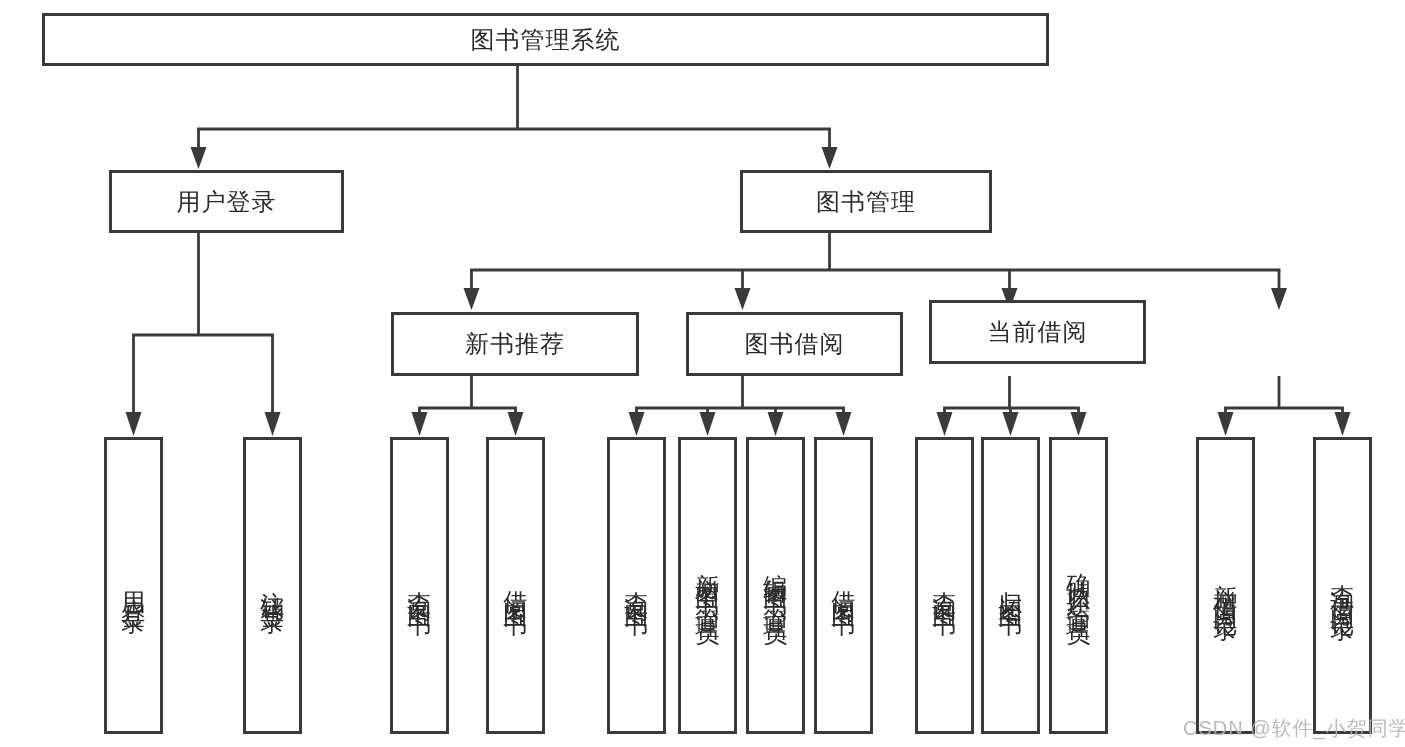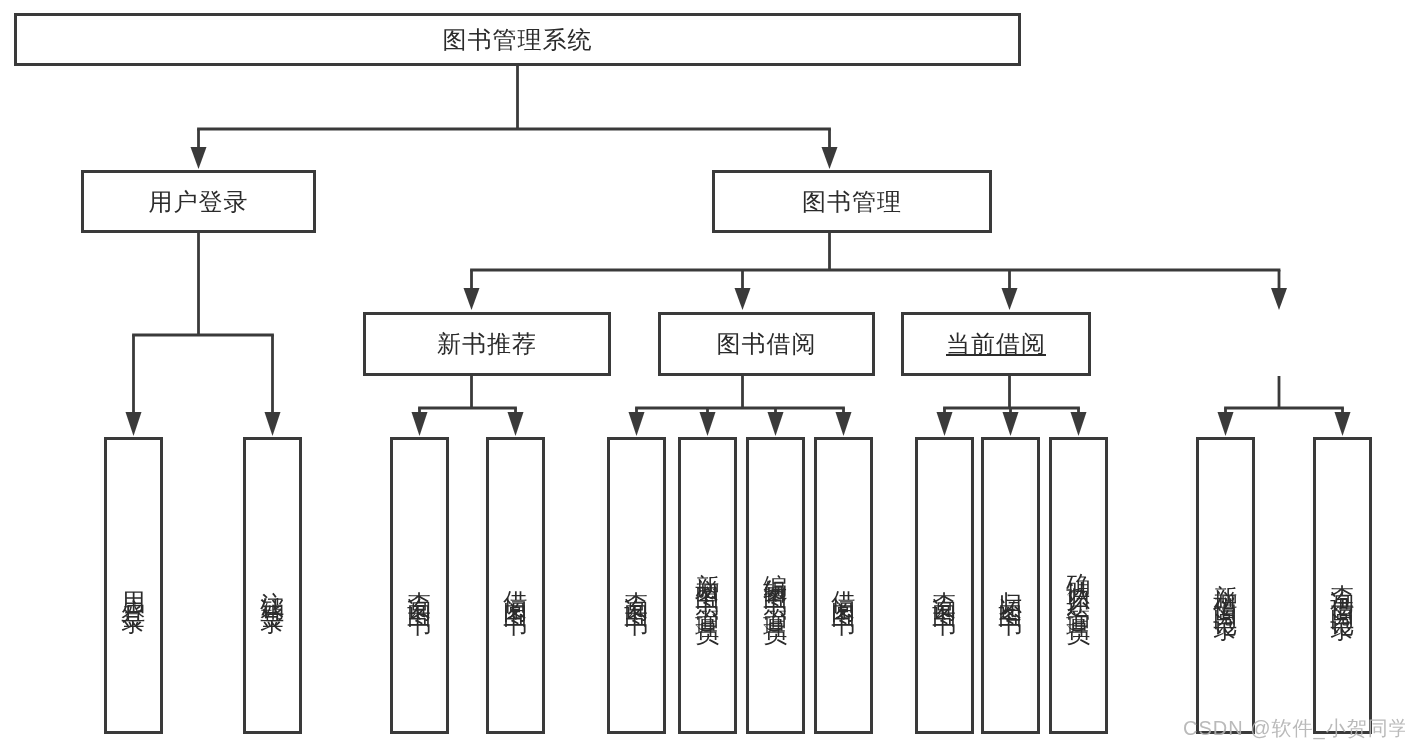--- a/index.html
+++ b/index.html
@@ -22,20 +22,21 @@
     box-sizing: border-box;
     background: #ffffff;
     border: 3px solid #3a3a3a;
     display: flex;
     align-items: center;
     justify-content: center;
     color: #2b2b2b;
     font-size: 24px;
     letter-spacing: 1px;
     z-index: 2;
+    margin-left: 28px;
   }
   .leaf {
     position: absolute;
     box-sizing: border-box;
     background: #ffffff;
     border: 3px solid #3a3a3a;
     display: flex;
     align-items: center;
     justify-content: center;
     color: #2b2b2b;
@@ -128,31 +129,31 @@
     <polygon fill="#3a3a3a" stroke="none" points="1334.5,412 1350.5,412 1342.5,436"></polygon>
   </svg>
 
   <div class="box" style="left:14px; top:13px; width:1007px; height:53px;">
     <span>图书管理系统</span>
   </div>
 
   <div class="box" style="left:81px; top:170px; width:235px; height:63px;">
     <span>用户登录</span>
   </div>
-  <div class="box" style="left:712px; top:170px; width:280px; height:63px;">
+  <div class="box" style="left:712px; top:170px; width:252px; height:63px;">
     <span>图书管理</span>
   </div>
 
   <div class="box" style="left:363px; top:312px; width:248px; height:64px;">
     <span>新书推荐</span>
   </div>
   <div class="box" style="left:658px; top:312px; width:217px; height:64px;">
     <span>图书借阅</span>
   </div>
-  <div class="box" style="left:901px; top:312px; width:190px; height:64px;text-decoration:underline;">
+  <div class="box" style="left:901px; top:300px; width:217px; height:64px;">
     <span>当前借阅</span>
   </div>
 
   <div class="leaf" style="left:104px; top:437px; width:59px; height:297px;">
     <span>用户登录</span>
   </div>
   <div class="leaf" style="left:243px; top:437px; width:59px; height:297px;">
     <span>注销登录</span>
   </div>
 

